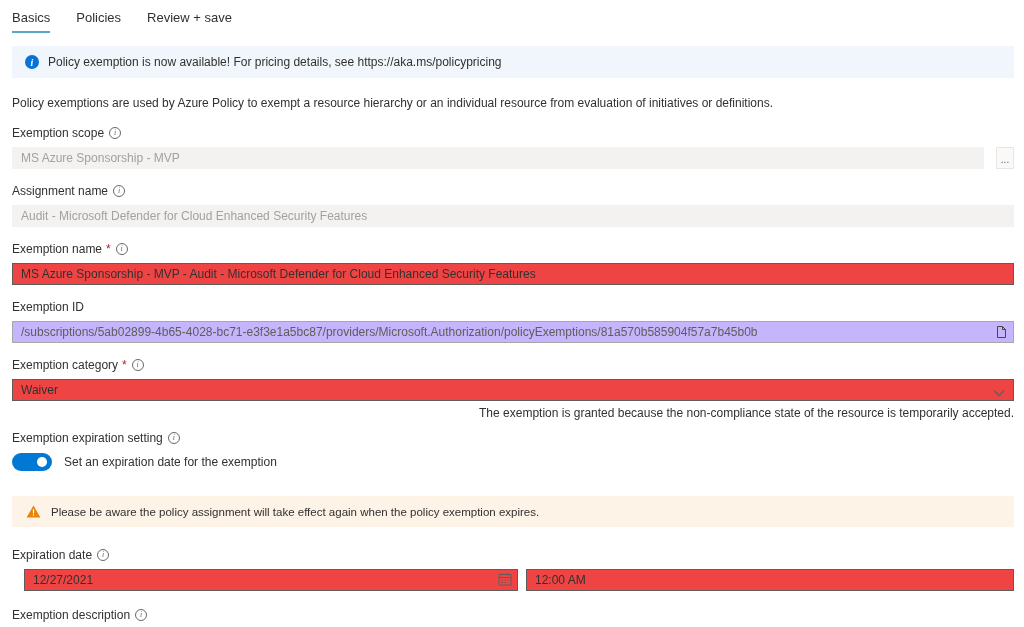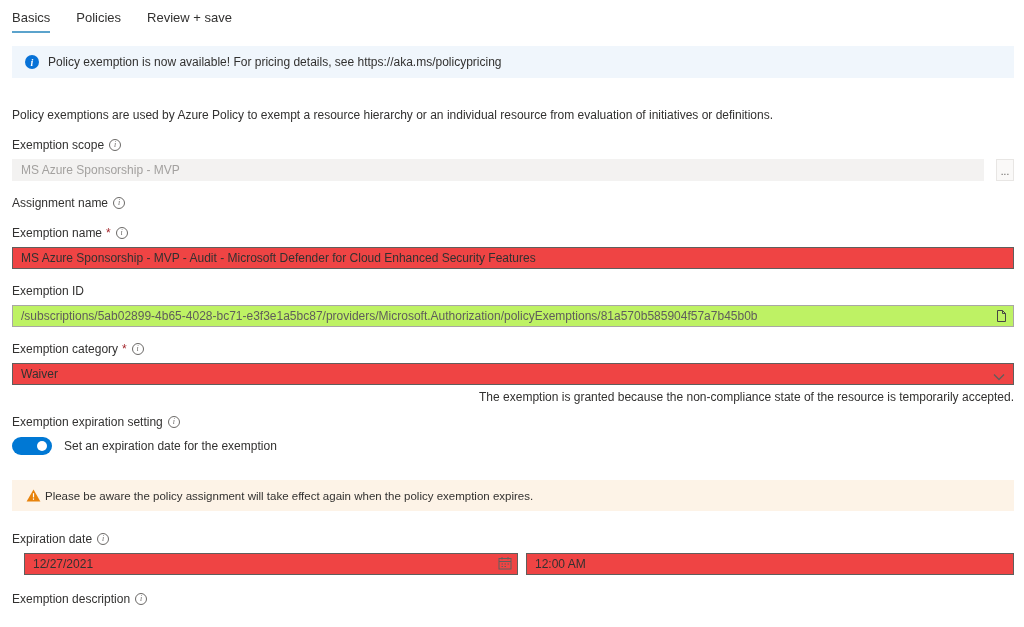--- a/index.html
+++ b/index.html
@@ -22,38 +22,38 @@
     display: flex; align-items: center; padding: 0 13px;
   }
   .info-dot {
     flex: 0 0 auto; width: 14px; height: 14px; border-radius: 50%;
     background: #0872d7; color: #fff; font-size: 10px; font-weight: bold; font-style: italic;
     display: flex; align-items: center; justify-content: center; margin-right: 9px;
     font-family: "Liberation Serif", serif;
   }
   .info-banner .txt { font-size: 12px; }
 
-  .intro { margin-top: 30px; line-height: 15px; }
+  .intro { margin-top: 18px; line-height: 15px; }
 
   
   .field { margin-top: 14px; }
   .field-label { display: flex; align-items: center; gap: 5px; height: 16px; margin-bottom: 6px; }
   .req { color: #a4262c; margin-left: -1px; }
   .i-icon {
     width: 12px; height: 12px; border-radius: 50%; border: 1px solid #6b6967; color: #6b6967;
     font-size: 8px; line-height: 10px; text-align: center; flex: 0 0 auto;
     font-family: "Liberation Serif", serif; font-style: italic;
   }
 
   .tb {
     width: 100%; height: 22px; border: 1px solid #605e5c; background: #ef4444;
     padding: 0 8px; font: 12px "Liberation Sans", sans-serif; color: #323130; outline: none;
   }
   .tb.ghost { background: #f3f2f1; border-color: #f3f2f1; color: #a3a19f; }
-  .tb.idbox { background: #bef264; border-color: #a9a7a5; color: #5f5d5b; padding-right: 30px; }
+  .tb.idbox { background: #c4b5fd; border-color: #a9a7a5; color: #5f5d5b; padding-right: 30px; }
 
   .scope-row { display: flex; gap: 12px; }
   .scope-row .tb { flex: 1; }
   .more-btn {
     flex: 0 0 auto; width: 18px; height: 22px; background: #faf9f8; border: 1px solid #e8e6e4;
     color: #605e5c; font-size: 10px; display: flex; align-items: flex-end; justify-content: center;
     padding-bottom: 3px; cursor: pointer;
   }
 
   .rel { position: relative; }
@@ -71,21 +71,21 @@
   .toggle {
     width: 40px; height: 18px; border-radius: 10px; background: #0078d4; position: relative; cursor: pointer; flex: 0 0 auto;
   }
   .toggle .knob {
     position: absolute; top: 4px; right: 5px; width: 10px; height: 10px; border-radius: 50%; background: #fff;
   }
 
   
   .warn-banner {
     margin-top: 24px; background: #fdf3e7; height: 31px;
-    display: flex; align-items: center; padding: 0 14px; gap: 4px;
+    display: flex; align-items: center; padding: 0 14px; gap: 10px;
   }
   .warn-banner .txt { font-size: 11.5px; }
 
   
   .exp-row { display: flex; gap: 8px; margin-left: 12px; }
   .date-wrap { position: relative; width: 494px; flex: 0 0 auto; }
   .date-wrap .tb { padding-right: 28px; }
   .cal-btn { position: absolute; right: 6px; top: 3px; cursor: pointer; background: transparent; border: none; padding: 0; }
   .time-wrap { flex: 1; }
 </style>
@@ -116,20 +116,21 @@
       <input class="tb ghost" disabled="" value="MS Azure Sponsorship - MVP" style="">
       <div class="more-btn">...</div>
     </div>
   </div>
 
   <div class="field">
     <div class="field-label">
       <span>Assignment name</span>
       <span class="i-icon">i</span>
     </div>
+    <input class="tb ghost" disabled="" value="Audit - Microsoft Defender for Cloud Enhanced Security Features" style="">
   </div>
 
   <div class="field">
     <div class="field-label">
       <span>Exemption name</span>
       <span class="req">*</span>
       <span class="i-icon">i</span>
     </div>
     <input class="tb" value="MS Azure Sponsorship - MVP - Audit - Microsoft Defender for Cloud Enhanced Security Features" style="">
   </div>

